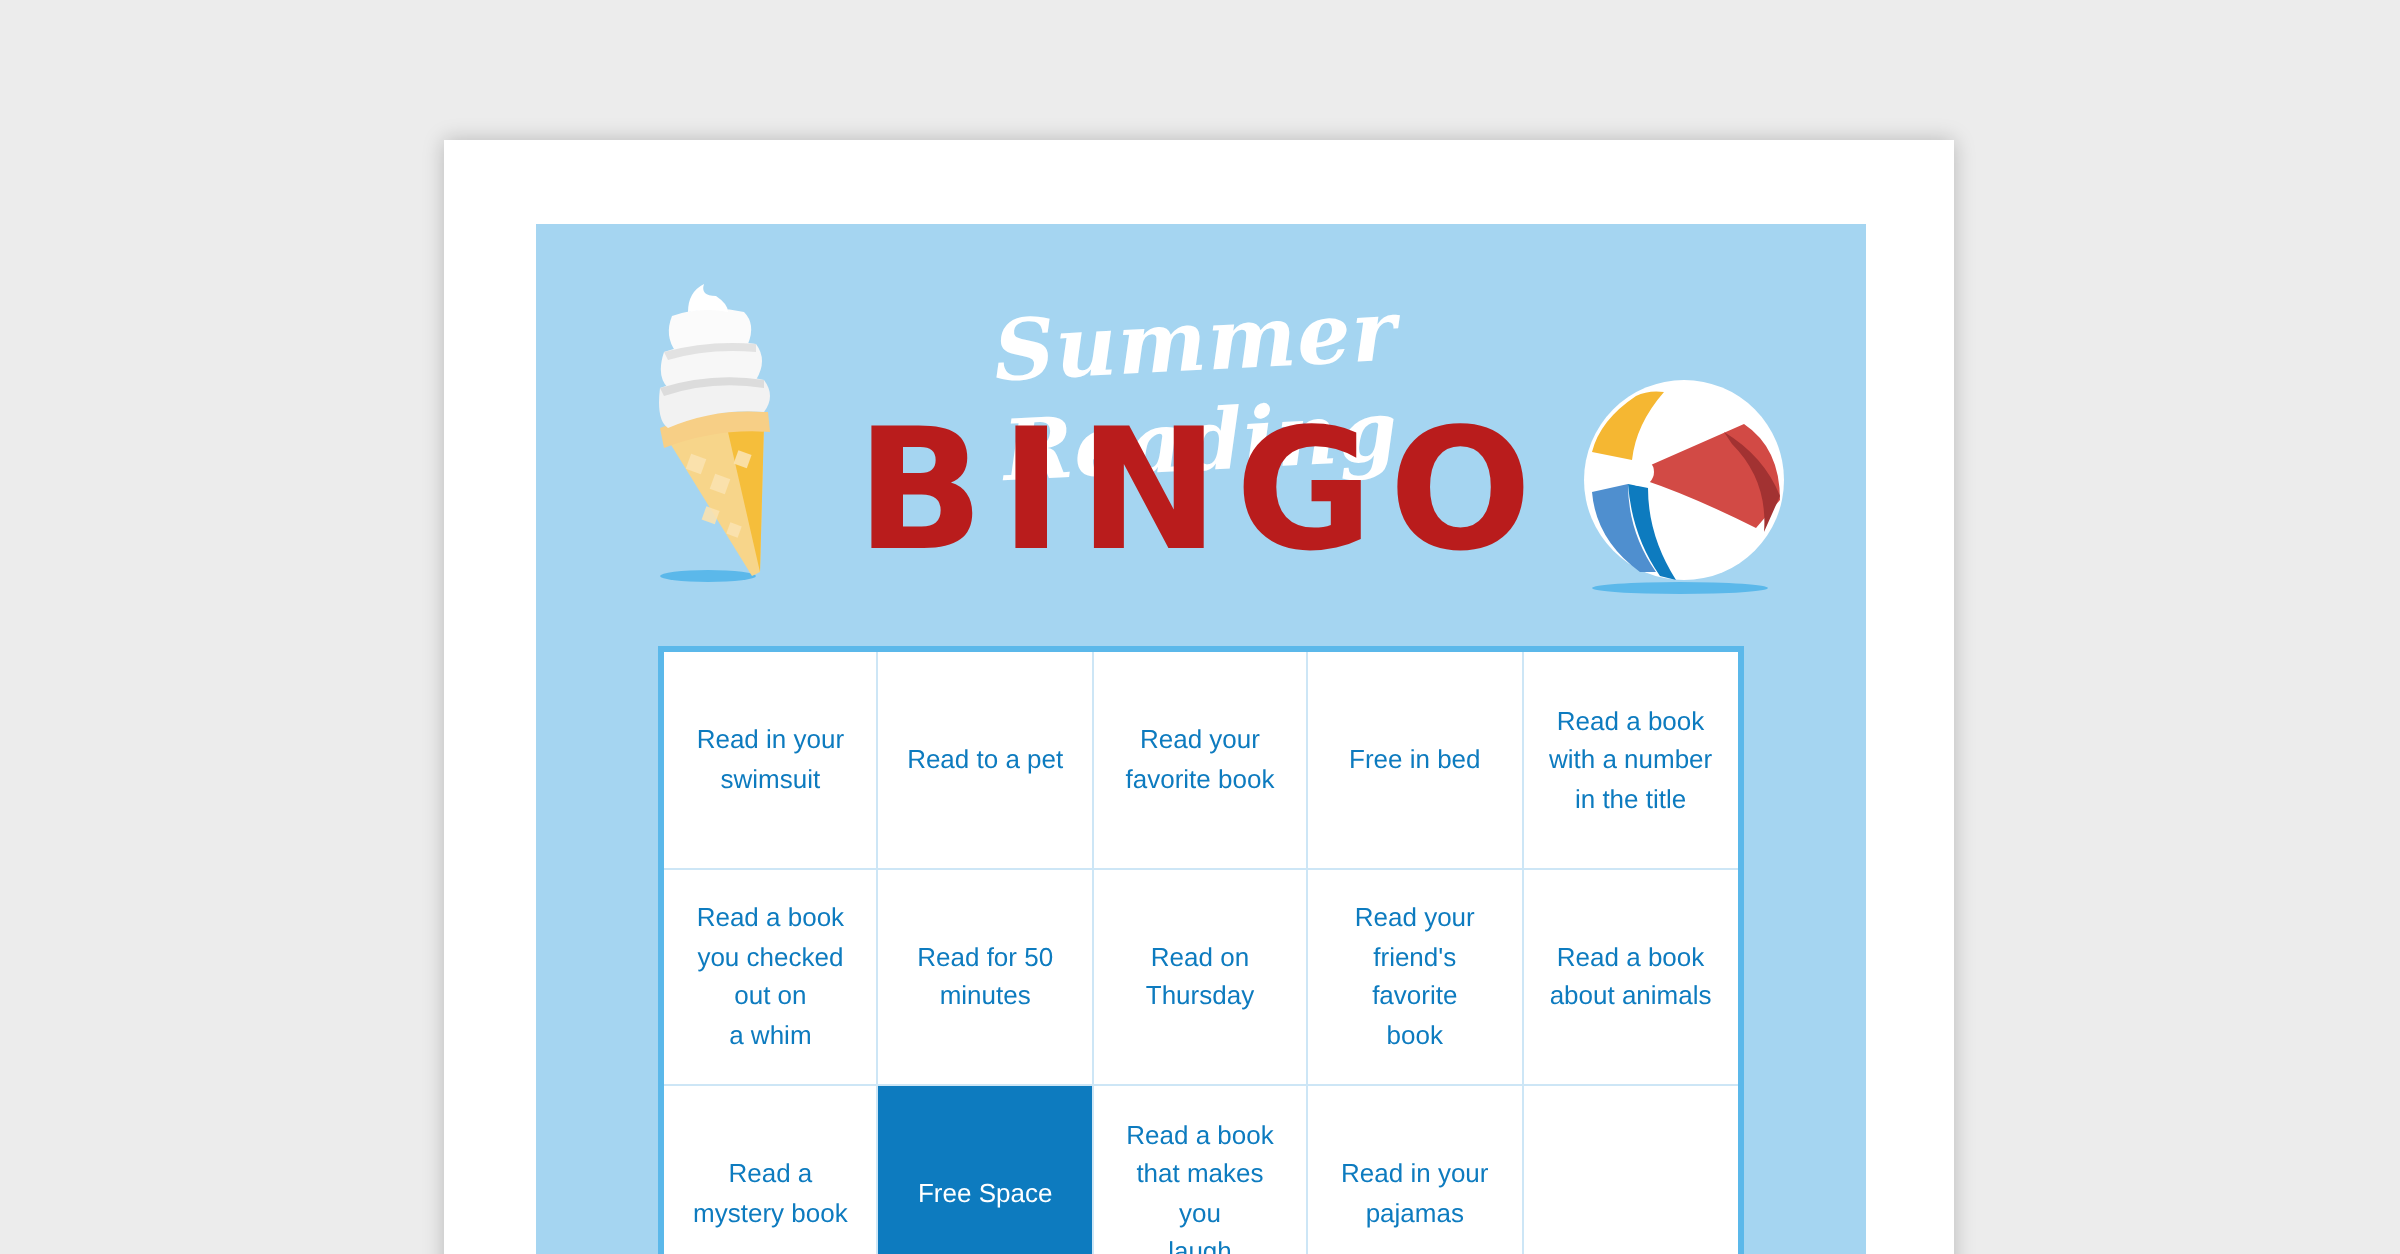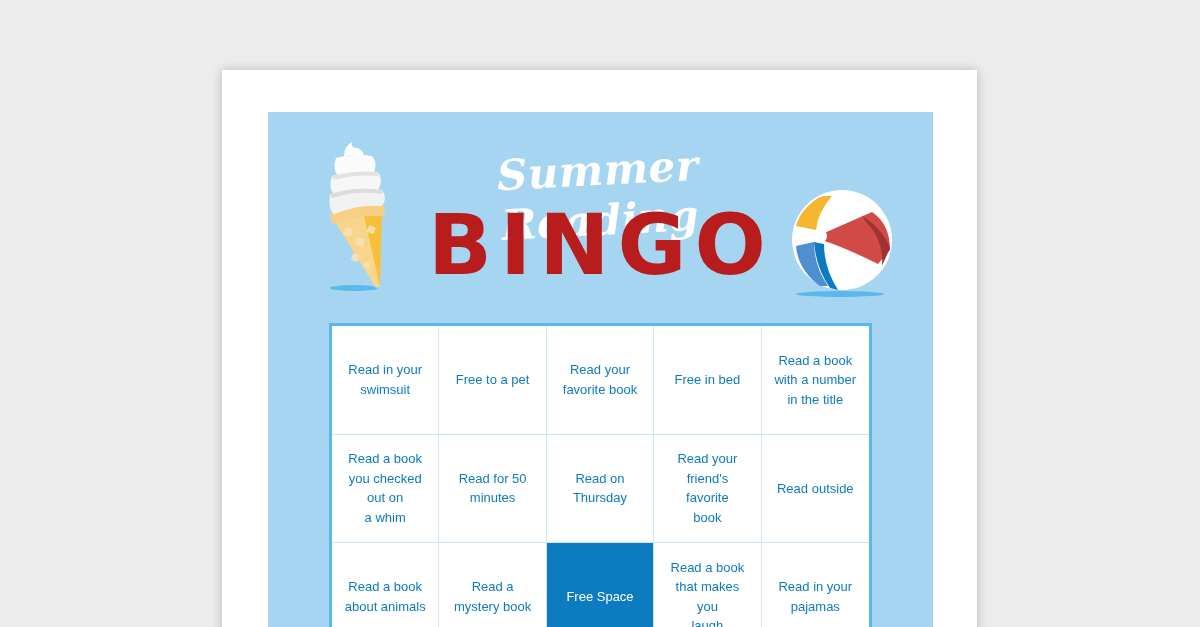--- a/index.html
+++ b/index.html
@@ -83,39 +83,38 @@
       <path d="M10 60 Q12 84 34 100 L42 100 Q28 80 28 56 Z" fill="#4f8fcf"></path>
       <path d="M28 56 Q30 82 44 102 L52 104 Q38 82 38 58Z" fill="#0d7bbf"></path>
       <path d="M36 48 L86 26 Q104 38 104 64 L92 78 Q60 62 36 54Z" fill="#d24a45"></path>
       <path d="M76 30 Q96 42 104 62 L96 80 Q98 54 80 36Z" fill="#a23232"></path>
       <circle cx="34" cy="50" r="7" fill="#ffffff"></circle>
     </svg>
 
     <div class="grid">
       <div class="cell">Read in your
 swimsuit</div>
-      <div class="cell">Free to a pet</div>
+      <div class="cell">Read to a pet</div>
       <div class="cell">Read your
 favorite book</div>
       <div class="cell">Free in bed</div>
       <div class="cell">Read a book
 with a number
 in the title</div>
 
       <div class="cell">Read a book
 you checked
 out on
 a whim</div>
       <div class="cell">Read for 50
 minutes</div>
       <div class="cell">Read on Thursday</div>
       <div class="cell">Read your
 friend's favorite
 book</div>
-      <div class="cell">Read outside</div>
 
       <div class="cell">Read a book
 about animals</div>
       <div class="cell">Read a
 mystery book</div>
       <div class="cell free">Free Space</div>
       <div class="cell">Read a book
 that makes you
 laugh</div>
       <div class="cell">Read in your

